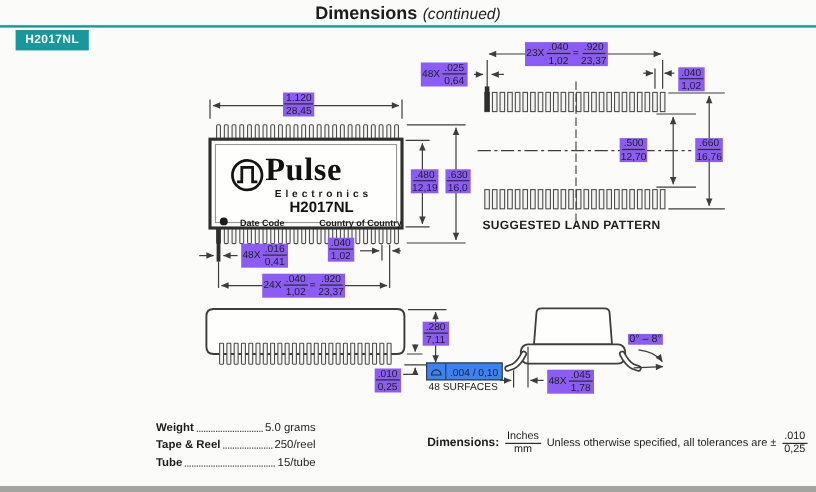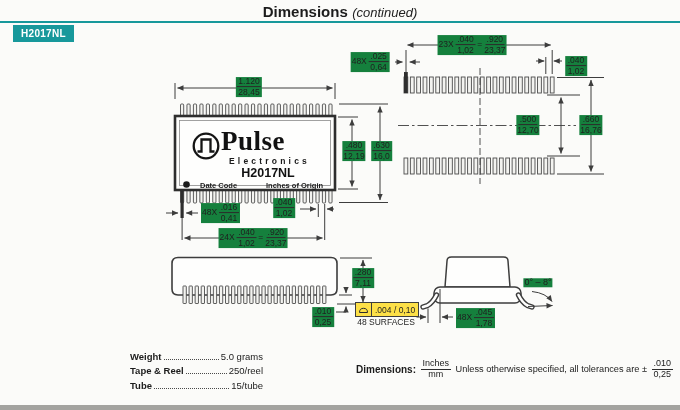--- a/index.html
+++ b/index.html
@@ -12,39 +12,39 @@
   .rule{position:absolute;top:21px;left:0;width:100%;height:2px;background:#17989b;}
   .badge{position:absolute;left:13px;top:25px;background:#17989b;color:#fff;font-weight:bold;
          font-size:10px;padding:2.5px 8px 3px;letter-spacing:.3px;}
   
   svg.draw{position:absolute;left:0;top:0;}
   .pins rect,.pads rect{fill:#f3f3f0;stroke:#4c4c4c;stroke-width:.9;}
   .leadDark{stroke:#3d3d3d;fill:none;}
   .leadLite{stroke:#fefefd;fill:none;}
   
   .dlabel{position:absolute;transform:translate(-50%,-50%);display:flex;align-items:center;
-          background:#15803d;padding:0 1px;font-size:8.5px;color:#1f1f1f;white-space:nowrap;line-height:1.05;}
+          background:#8b5cf6;padding:0 1px;font-size:8.5px;color:#1f1f1f;white-space:nowrap;line-height:1.05;}
   .dlabel.al{transform:translate(0,-50%);}
   .frac{display:inline-flex;flex-direction:column;align-items:center;}
   .frac .nu{border-bottom:1px solid #2c2c2c;padding:0 1.5px 0.5px;}
   .frac .de{padding-top:0.5px;}
   .pre{margin-right:2px;}
   .eq{margin:0 2px;}
   .plain{font-size:9px;}
   
   .pkgBrand{position:absolute;left:221px;top:126px;font-family:"Liberation Serif",serif;
             font-weight:bold;font-size:27px;letter-spacing:.5px;color:#111;}
   .pkgSub{position:absolute;left:229px;top:156px;font-size:8.5px;font-weight:600;letter-spacing:3.2px;color:#1a1a1a;}
   .pkgPart{position:absolute;left:225px;top:166px;width:86px;text-align:center;font-weight:bold;font-size:12.5px;color:#111;}
   .pkgSmall{position:absolute;top:181px;font-size:7.5px;font-weight:bold;color:#1a1a1a;}
   
   .lpTitle{position:absolute;left:402px;top:183px;font-size:10px;font-weight:bold;letter-spacing:.3px;color:#1f1f1f;}
   
   .flatBox{position:absolute;left:355px;top:302px;height:13px;display:flex;align-items:center;
-           border:1px solid #3d3d3d;background:#fde047;font-size:8.5px;color:#1f1f1f;}
+           border:1px solid #3d3d3d;background:#3b82f6;font-size:8.5px;color:#1f1f1f;}
   .flatBox .sym{display:flex;align-items:center;padding:0 2px;border-right:1px solid #3d3d3d;height:100%;}
   .flatBox .val{padding:0 3px;white-space:nowrap;}
   .surfaces{position:absolute;left:386px;top:322px;transform:translate(-50%,-50%);font-size:8.5px;white-space:nowrap;color:#1f1f1f;}
   
   .specs{position:absolute;left:130px;top:347px;width:133px;font-size:9.5px;}
   .specRow{display:flex;align-items:flex-end;height:14.5px;}
   .specRow .lab{font-weight:bold;white-space:nowrap;}
   .specRow .dots{flex:1;border-bottom:1.3px dotted #4a4a4a;margin:0 2px 2px;}
   .specRow .val{white-space:nowrap;}
   .dimNote{position:absolute;left:356px;top:353px;width:322px;height:32px;display:flex;align-items:center;gap:5px;white-space:nowrap;}
@@ -268,21 +268,21 @@
       <line x1="453" y1="317" x2="442" y2="317" marker-end="url(#ah)"></line>
       <path d="M532,291.5 Q546,293 552,301.5" marker-end="url(#ah)"></path>
       <line x1="528" y1="306.5" x2="552.5" y2="305.5" marker-end="url(#ah)"></line>
     </g>
   </svg>
 
   <div class="pkgBrand">Pulse</div>
   <div class="pkgSub">Electronics</div>
   <div class="pkgPart">H2017NL</div>
   <div class="pkgSmall" style="left:200px;">Date Code</div>
-  <div class="pkgSmall" style="left:266px;">Inches of Origin</div>
+  <div class="pkgSmall" style="left:266px;">Country of Country</div>
 
   <div class="dlabel" style="left:249px;top:87px;">
     <span class="frac">
         <span class="nu">1.120</span>
         <span class="de">28,45</span>
       </span>
   </div>
   <div class="dlabel" style="left:354px;top:151px;">
     <span class="frac">
         <span class="nu">.480</span>
@@ -351,20 +351,21 @@
         <span class="nu">.500</span>
         <span class="de">12,70</span>
       </span>
   </div>
   <div class="dlabel" style="left:591px;top:125px;">
     <span class="frac">
         <span class="nu">.660</span>
         <span class="de">16,76</span>
       </span>
   </div>
+  <div class="lpTitle">SUGGESTED LAND PATTERN</div>
 
   <div class="dlabel" style="left:363px;top:278px;">
     <span class="frac">
         <span class="nu">.280</span>
         <span class="de">7,11</span>
       </span>
   </div>
   <div class="dlabel" style="left:323px;top:317px;">
     <span class="frac">
         <span class="nu">.010</span>

